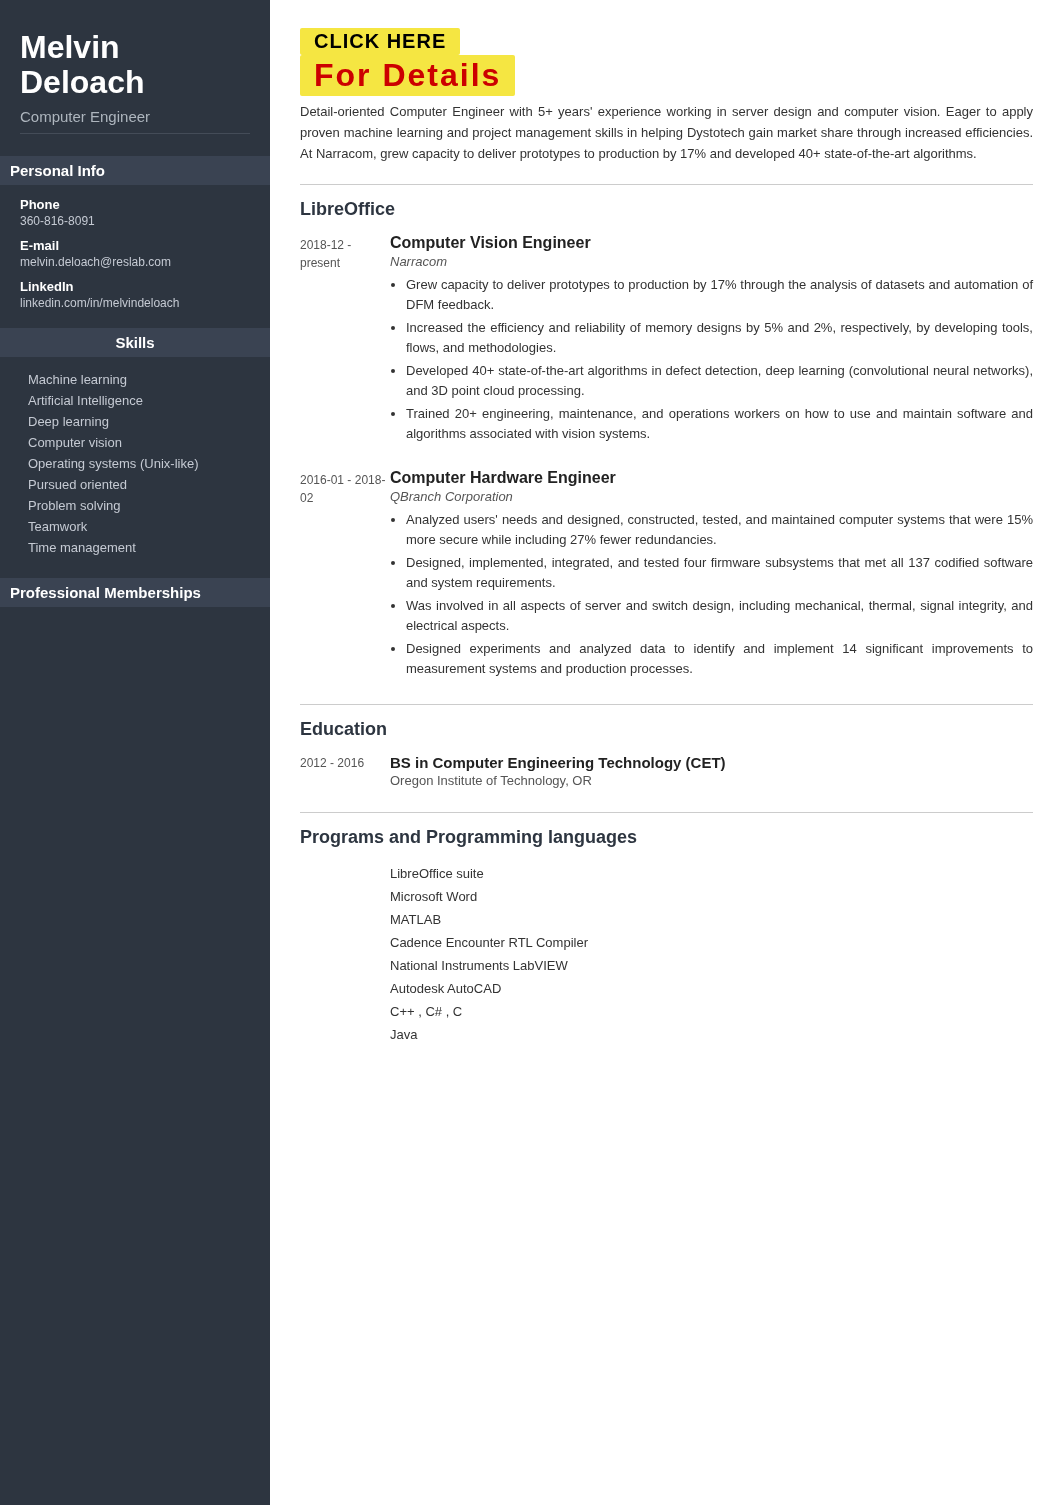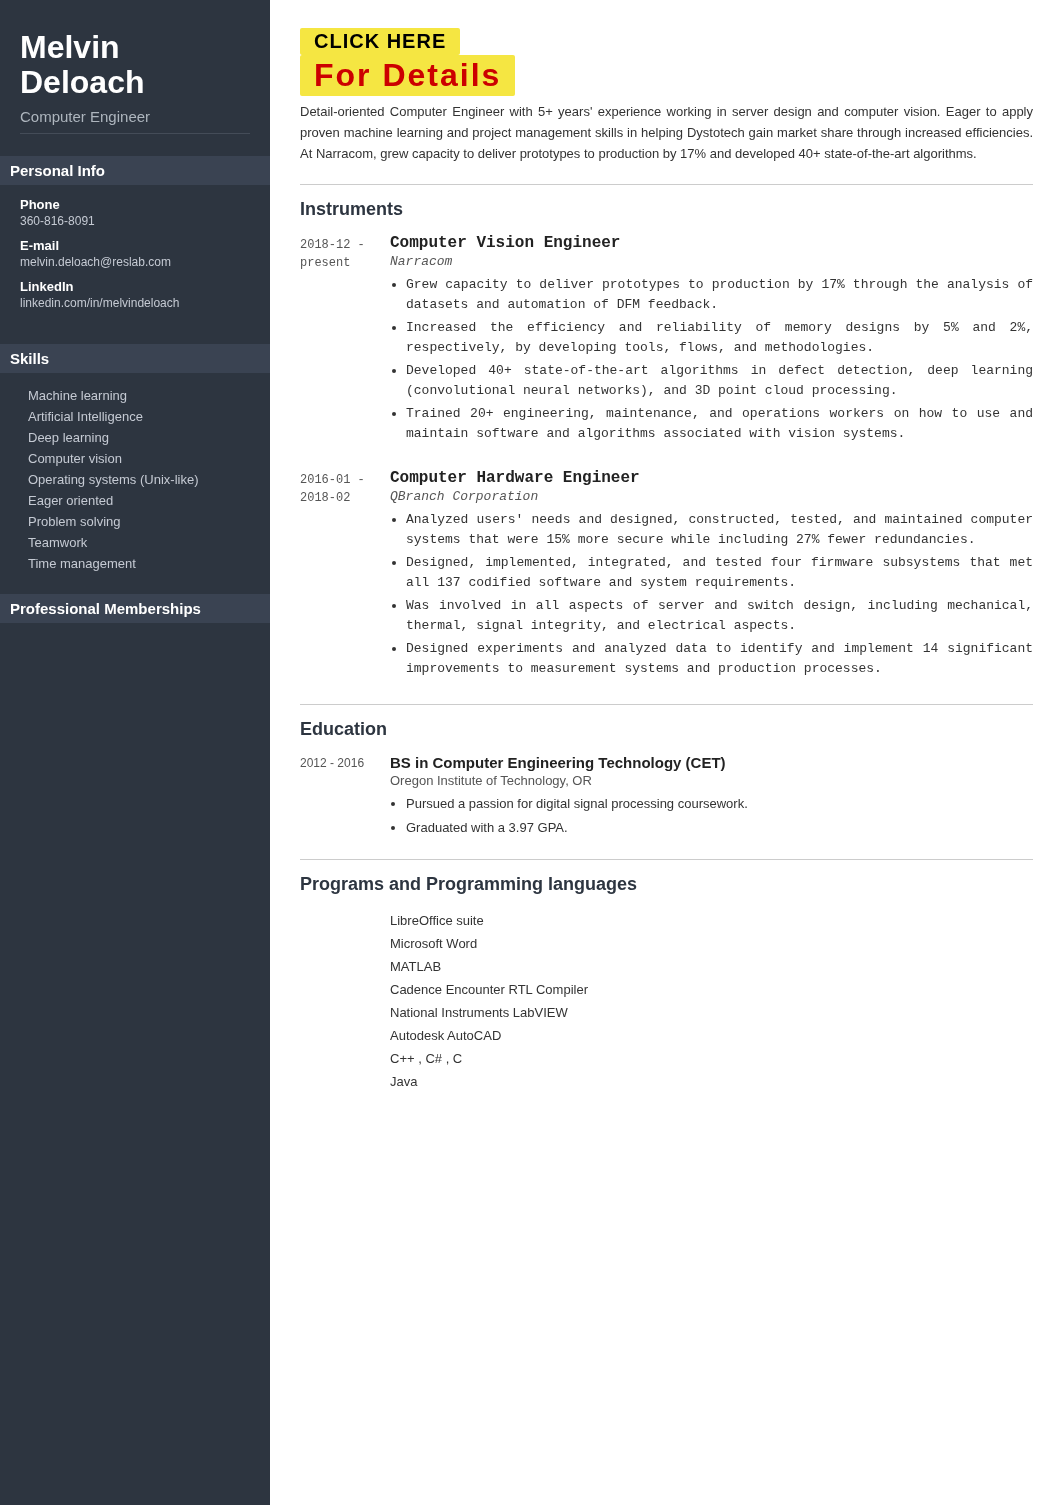--- a/index.html
+++ b/index.html
@@ -98,21 +98,20 @@
     }
     .section-heading {
       font-size: 18px;
       font-weight: bold;
       color: #2d3540;
       margin-bottom: 14px;
     }
     .experience-block {
       display: flex;
       margin-bottom: 22px;
-      font-family: Liberation Mono, monospace;
     }
     .exp-date {
       min-width: 90px;
       max-width: 90px;
       color: #555;
       font-size: 12px;
       padding-top: 2px;
       line-height: 1.5;
     }
     .exp-details {
@@ -229,29 +228,29 @@
 
     <div class="info-label">Phone</div>
     <div class="info-value">360-816-8091</div>
 
     <div class="info-label">E-mail</div>
     <div class="info-value">melvin.deloach@reslab.com</div>
 
     <div class="info-label">LinkedIn</div>
     <div class="info-value">linkedin.com/in/melvindeloach</div>
 
-    <div class="sidebar-section-title" style="margin-top:34px;">Skills</div>
+    <div class="sidebar-section-title" style="margin-top:18px;text-align:center;">Skills</div>
 
     <ul class="skills-list">
     <li>Machine learning</li>
         <li>Artificial Intelligence</li>
         <li>Deep learning</li>
         <li>Computer vision</li>
         <li>Operating systems (Unix-like)</li>
-        <li>Eager oriented</li>
+        <li>Pursued oriented</li>
         <li>Problem solving</li>
         <li>Teamwork</li>
         <li>Time management</li>
       </ul>
 
     <div class="memberships-section">
       <div class="sidebar-section-title">Professional Memberships</div>
     </div>
   </div>
 
@@ -259,21 +258,21 @@
 
     <div class="banner-wrap">
       <span class="click-here-label">CLICK HERE</span>
       <br>
       <span class="for-details-label">For Details</span>
     </div>
 
     <div class="intro-text">Detail-oriented Computer Engineer with 5+ years' experience working in server design and computer vision. Eager to apply proven machine learning and project management skills in helping Dystotech gain market share through increased efficiencies. At Narracom, grew capacity to deliver prototypes to production by 17% and developed 40+ state-of-the-art algorithms.</div>
 
     <hr class="section-divider">
-    <div class="section-heading">Instruments</div>
+    <div class="section-heading">LibreOffice</div>
 
     <div id="experience-container">
         <div class="experience-block">
           <div class="exp-date">2018-12 - present</div>
           <div class="exp-details">
             <div class="exp-job-title">Computer Vision Engineer</div>
             <div class="exp-company">Narracom</div>
             <ul class="exp-bullets">
               <li>Grew capacity to deliver prototypes to production by 17% through the analysis of datasets and automation of DFM feedback.</li>
               <li>Increased the efficiency and reliability of memory designs by 5% and 2%, respectively, by developing tools, flows, and methodologies.</li>
@@ -299,24 +298,20 @@
 
     <hr class="section-divider">
     <div class="section-heading">Education</div>
 
     <div id="education-container">
         <div class="edu-block">
           <div class="edu-date">2012 - 2016</div>
           <div class="edu-details">
             <div class="edu-degree">BS in Computer Engineering Technology (CET)</div>
             <div class="edu-school">Oregon Institute of Technology, OR</div>
-            <ul class="edu-bullets">
-              <li>Pursued a passion for digital signal processing coursework.</li>
-              <li>Graduated with a 3.97 GPA.</li>
-            </ul>
           </div>
         </div>
       </div>
 
     <hr class="section-divider">
     <div class="section-heading">Programs and Programming languages</div>
 
     <div class="programs-list" id="programs-container">
         <div class="program-item">LibreOffice suite</div>
         <div class="program-item">Microsoft Word</div>

